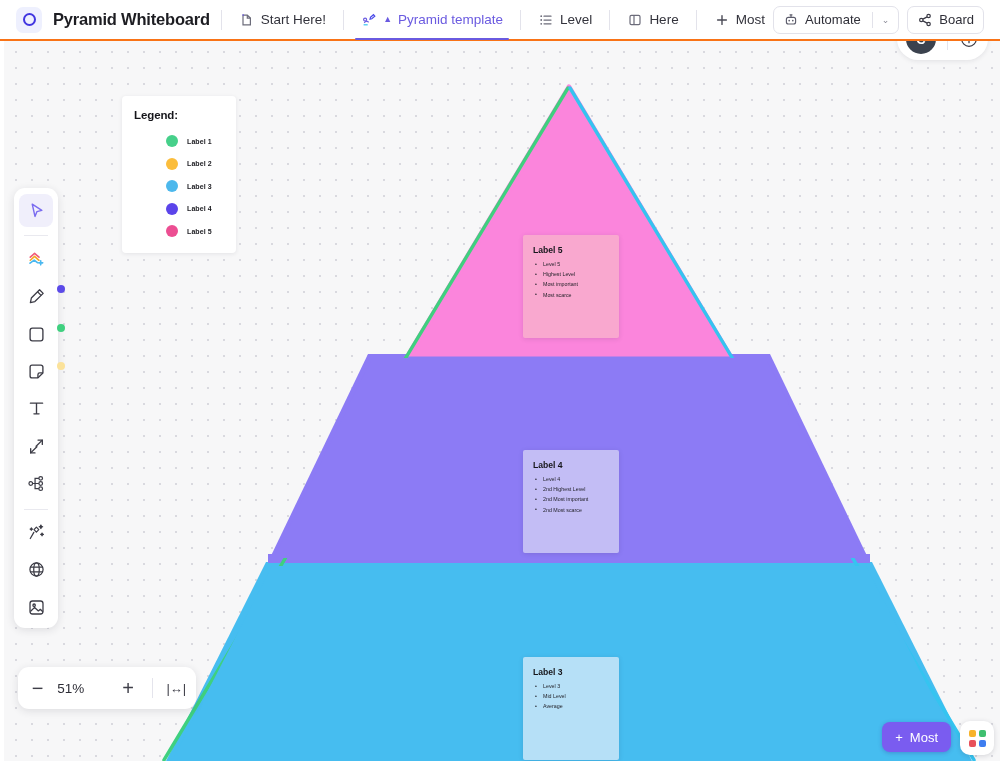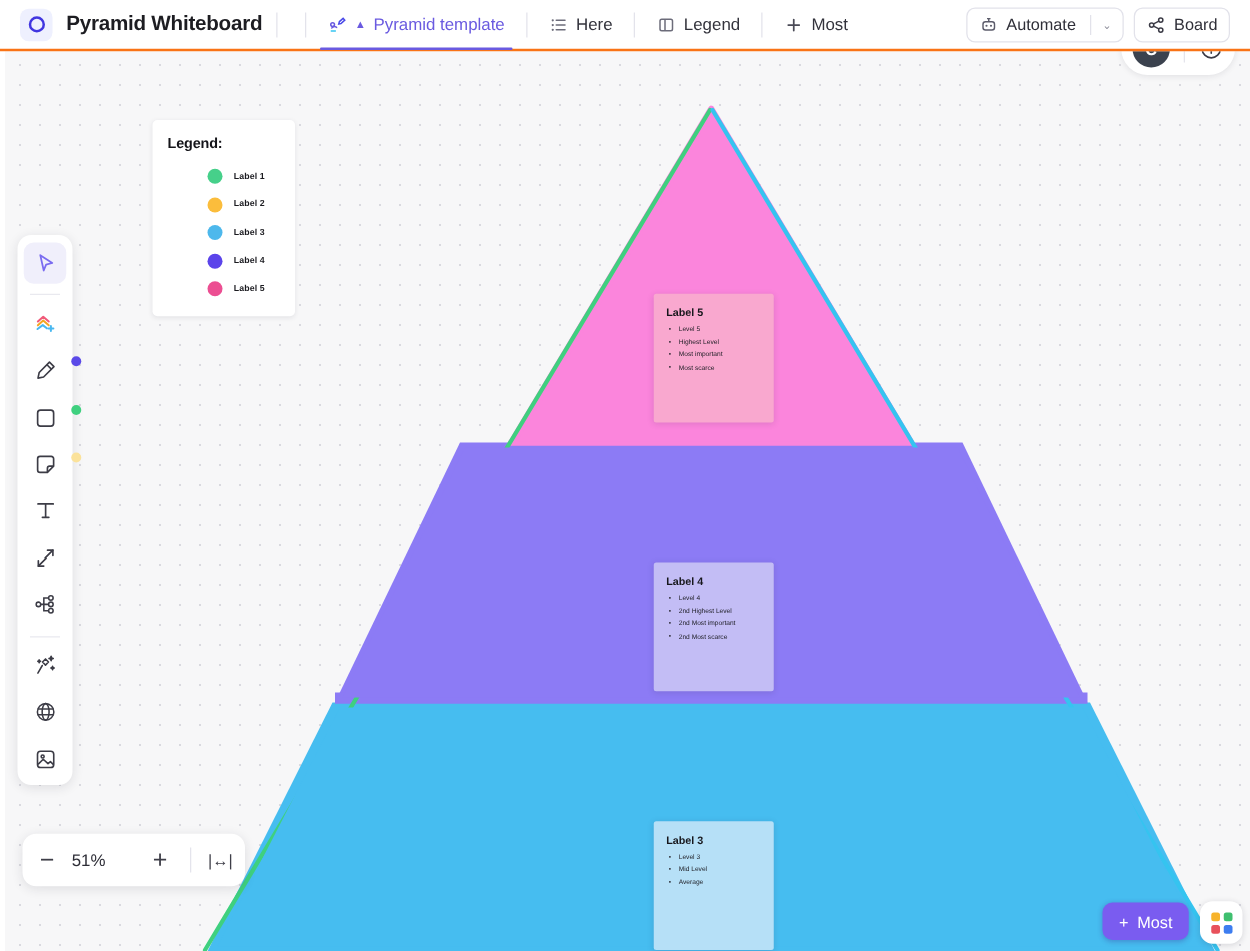--- a/index.html
+++ b/index.html
@@ -164,20 +164,28 @@
 <div id="app">
 
   <div class="header">
     <div class="logo-wrap">
       <div class="logo-ring"></div>
     </div>
     <div class="board-title">Pyramid Whiteboard</div>
 
     <div class="hdr-sep"></div>
 
+    <div class="tab">
+      <svg class="tab-ico" viewBox="0 0 16 16" fill="none" stroke="#6c6c7a" stroke-width="1.2">
+        <path d="M4 3.2h4.3L11.4 6v6.8H4z"></path>
+          <path d="M8.3 3.2v2.9h3.1"></path>
+        <path d="M3.6 2.4l1.1 1" stroke="#6a5ae0" stroke-width="1.4"></path>
+      </svg>
+      <span>Start Here!</span>
+    </div>
 
     <div class="hdr-sep"></div>
 
     <div class="tab active">
       <svg class="tab-ico" viewBox="0 0 16 16" fill="none" stroke="#6a5ae0" stroke-width="1.2">
         <path d="M3 10.6c1-.2 1.6-1.5 2.6-1.5s1.2 1 2.2.8"></path>
         <path d="M9.5 5.3l3-2.6 1.3 1.4-3 2.7-1.8.4z" stroke="#4a4ae8"></path>
         <path d="M2.6 12.8h4.1" stroke="#35c4f0"></path>
         <circle cx="4.1" cy="7.6" r="1.5"></circle>
       </svg>
@@ -185,31 +193,31 @@
       <span>Pyramid template</span>
     </div>
 
     <div class="hdr-sep"></div>
 
     <div class="tab">
       <svg class="tab-ico" viewBox="0 0 16 16" stroke="#6c6c7a" stroke-width="1.25" stroke-linecap="round">
         <path d="M6 4.2h7M6 8h7M6 11.8h7"></path>
         <path d="M3.2 4.2h.01M3.2 8h.01M3.2 11.8h.01" stroke-width="1.8"></path>
       </svg>
-      <span>Here</span>
+      <span>Level</span>
     </div>
 
     <div class="hdr-sep"></div>
 
     <div class="tab">
       <svg class="tab-ico" viewBox="0 0 16 16" fill="none" stroke="#6c6c7a" stroke-width="1.2">
         <rect x="3" y="3.4" width="10" height="9.2" rx="1.4"></rect>
         <path d="M7 3.4v9.2"></path>
       </svg>
-      <span>Legend</span>
+      <span>Here</span>
     </div>
 
     <div class="hdr-sep"></div>
 
     <div class="tab">
       <svg class="tab-ico" viewBox="0 0 16 16" stroke="#4a4a56" stroke-width="1.4" stroke-linecap="round">
         <path d="M8 3.6v8.8M3.6 8h8.8"></path>
       </svg>
       <span>Most</span>
     </div>

